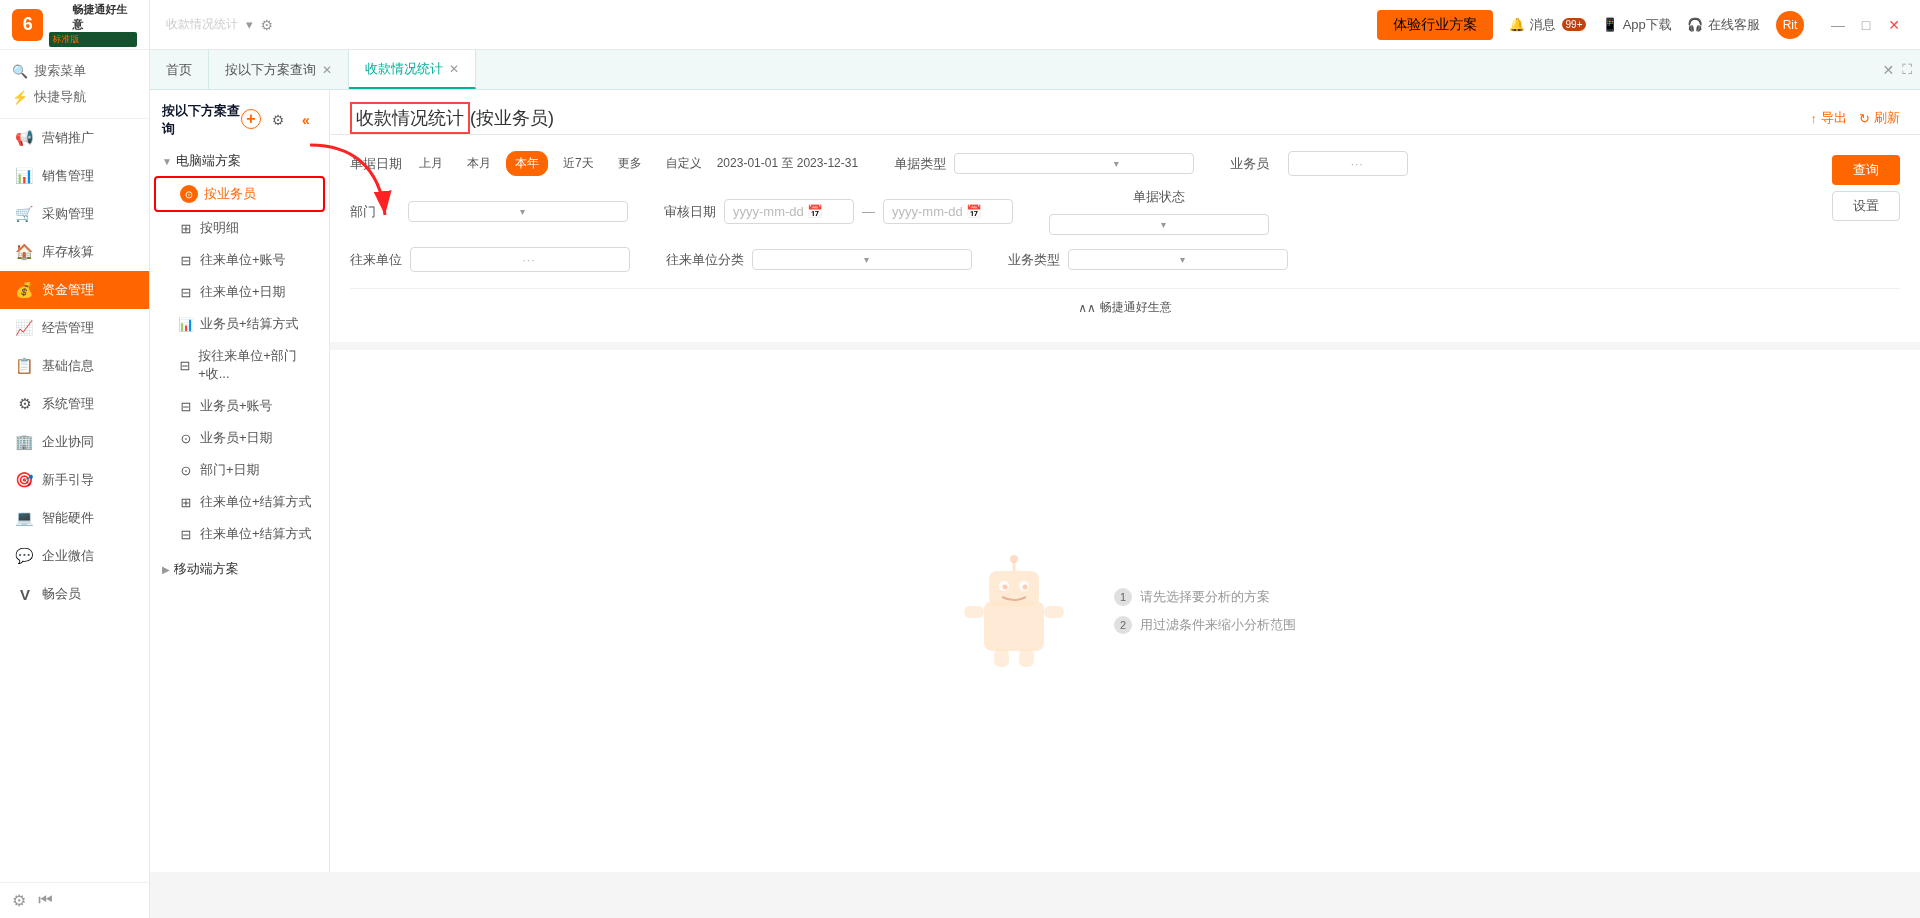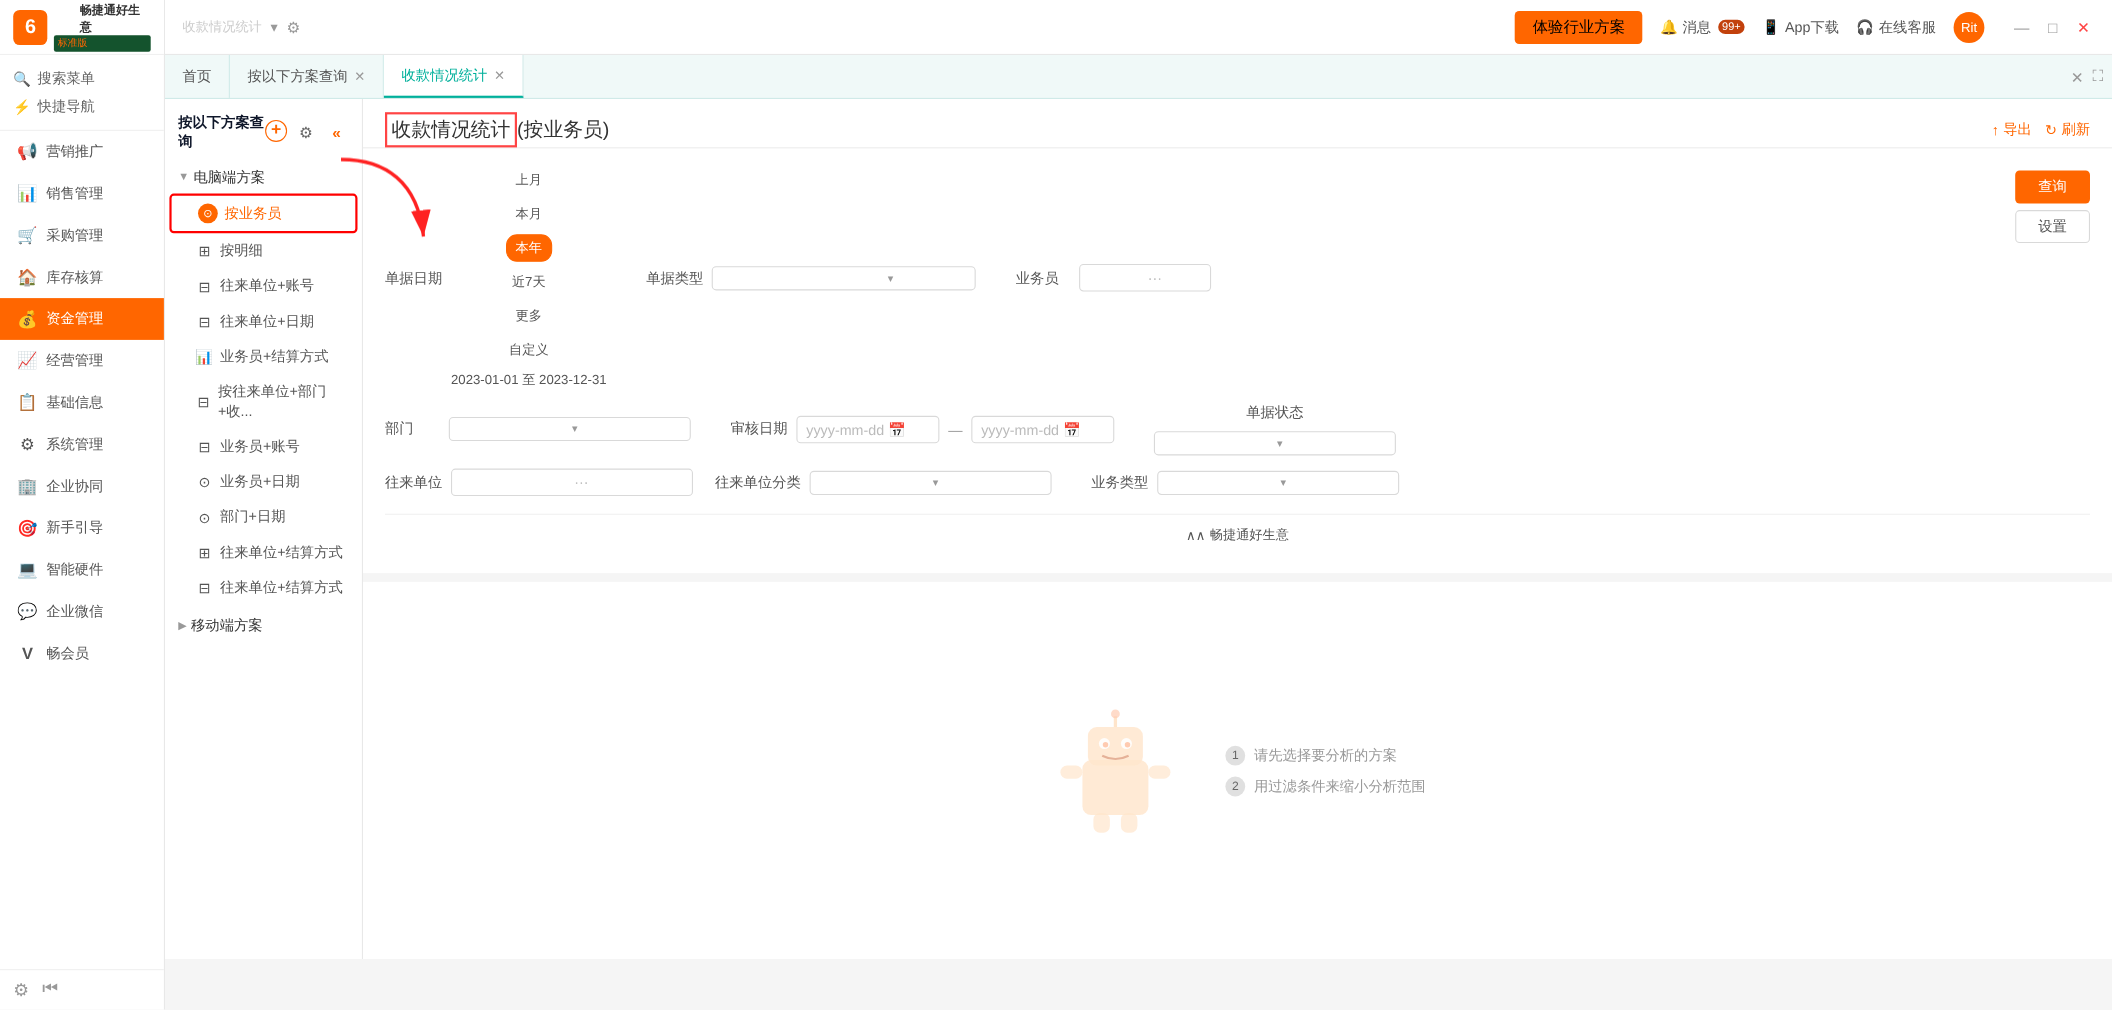--- a/index.html
+++ b/index.html
@@ -63,21 +63,21 @@
     .page-title { font-size: 18px; color: #333; font-weight: 500; }
     .page-title-highlight { border: 2px solid #ff4444; padding: 2px 4px; color: #333; }
     .page-title-bar-actions { display: flex; gap: 12px; align-items: center; color: #ff6600; font-size: 13px; }
     .title-action { display: flex; align-items: center; gap: 4px; cursor: pointer; }
 
     
     .search-filters { background: white; padding: 16px 20px; flex-shrink: 0; }
     .filter-row { display: flex; align-items: center; gap: 16px; margin-bottom: 12px; }
     .filter-item { display: flex; align-items: center; gap: 8px; }
     .filter-label { color: #555; font-size: 13px; white-space: nowrap; min-width: 50px; }
-    .filter-date-group { display: flex; align-items: center; gap: 6px; flex-direction: column; }
+    .filter-date-group { display: flex; align-items: center; gap: 6px; }
     .date-btn { padding: 3px 8px; cursor: pointer; color: #555; font-size: 12px; border: 1px solid transparent; border-radius: 3px; }
     .date-btn.active { background: #ff6600; color: white; border-color: #ff6600; border-radius: 10px; }
     .date-range { color: #555; font-size: 12px; }
     .filter-select { display: flex; align-items: center; gap: 4px; border: 1px solid #d9d9d9; padding: 4px 8px; border-radius: 4px; min-width: 180px; cursor: pointer; background: white; }
     .filter-select-wide { min-width: 240px; }
     .filter-select span { flex: 1; color: #bbb; font-size: 13px; }
     .filter-select .arrow { color: #999; font-size: 10px; }
     .filter-dots { color: #999; cursor: pointer; }
     .filter-date-input { display: flex; align-items: center; border: 1px solid #d9d9d9; padding: 4px 8px; border-radius: 4px; gap: 4px; color: #bbb; font-size: 13px; min-width: 130px; cursor: pointer; }
     .filter-dash { color: #999; }
@@ -401,21 +401,21 @@
             </div>
 
             <div class="filter-row">
               <div class="filter-item">
                 <span class="filter-label">往来单位</span>
                 <div class="filter-select" style="min-width:220px;">
                   <span style="flex:1;"></span>
                   <span class="filter-dots">···</span>
                 </div>
               </div>
-              <div class="filter-item" style="margin-left:4px;">
+              <div class="filter-item" style="margin-left:20px;">
                 <span class="filter-label">往来单位分类</span>
                 <div class="filter-select" style="min-width:220px;">
                   <span style="flex:1;"></span>
                   <span class="arrow">▾</span>
                 </div>
               </div>
               <div class="filter-item" style="margin-left:20px;">
                 <span class="filter-label">业务类型</span>
                 <div class="filter-select" style="min-width:220px;">
                   <span style="flex:1;"></span>

